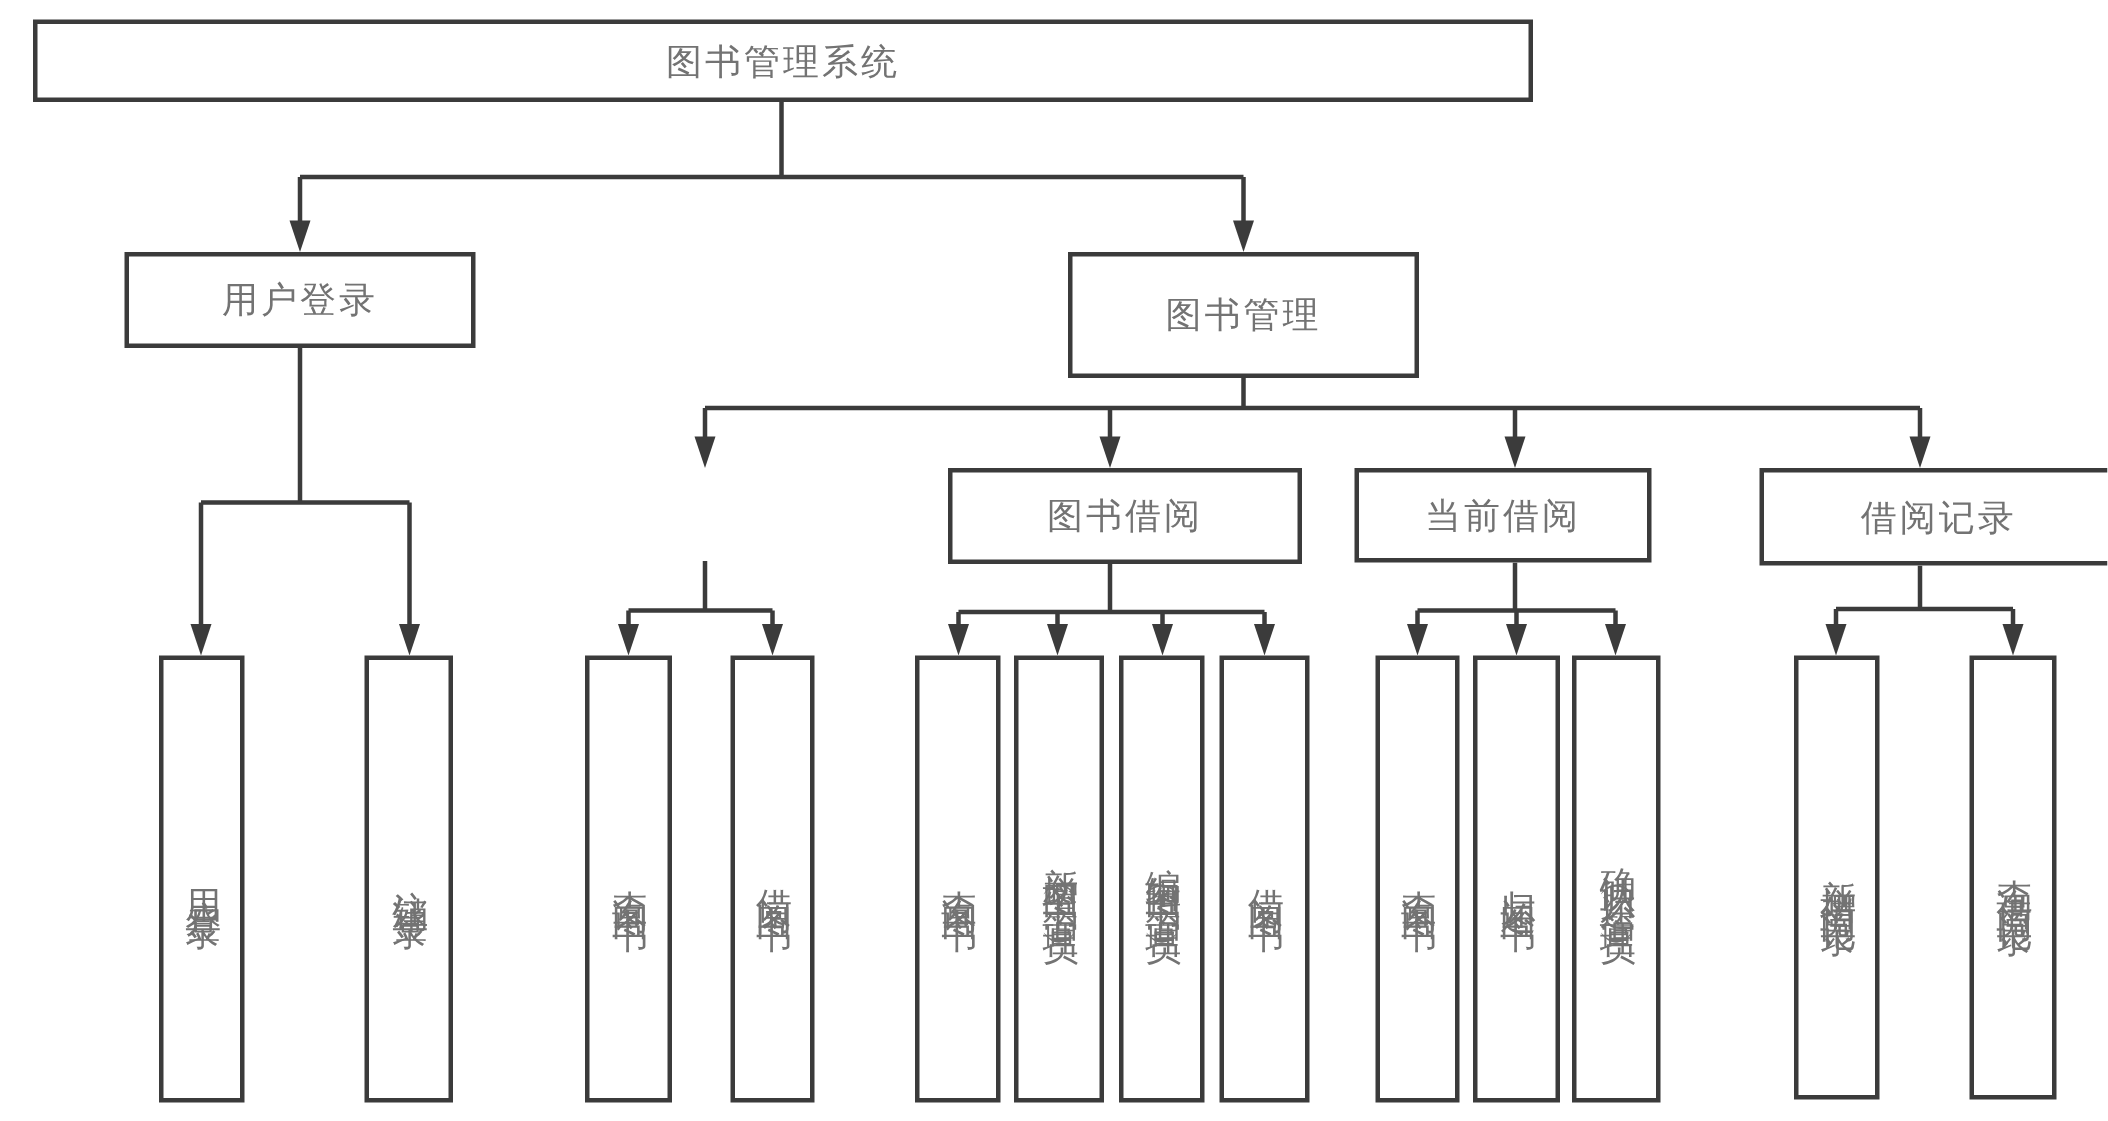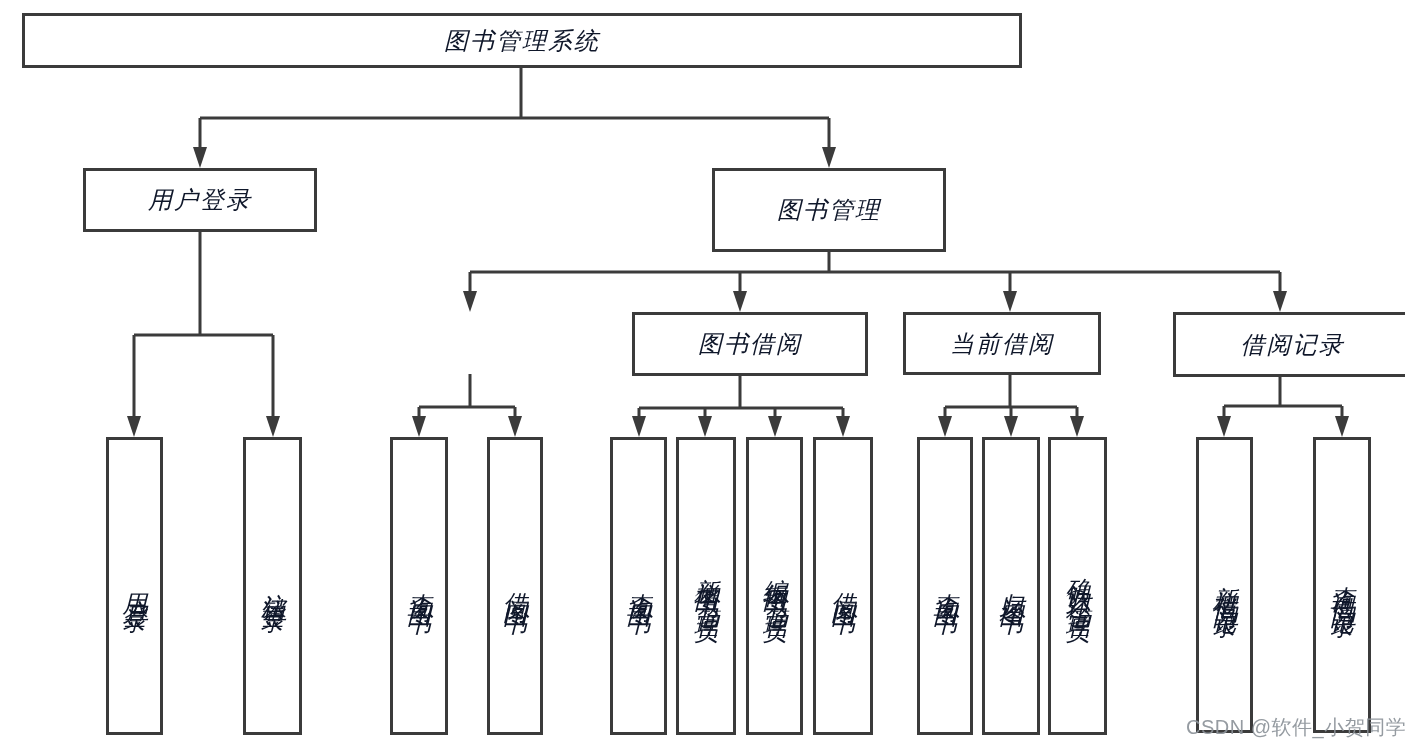--- a/index.html
+++ b/index.html
@@ -8,21 +8,21 @@
     background:#ffffff;
     font-family:"Liberation Sans","DejaVu Sans",sans-serif;
     color:#333333;
   }
   #connectors { position:absolute; left:0; top:0; z-index:1; }
   .node {
     position:absolute; box-sizing:border-box; z-index:2;
     border:3px solid #3b3b3b; background:#ffffff;
     display:flex; align-items:center; justify-content:center;
   }
-  .node .lbl { font-size:24px; letter-spacing:2px; color:#0f172a;font-style:italic; }
+  .node .lbl { font-size:24px; letter-spacing:2px; color:#737373; }
   .node.v .lbl {
     writing-mode:vertical-lr; text-orientation:mixed;
     font-size:24px; letter-spacing:6px; line-height:1;
   }
   .leaf { top:437px; height:298px; }
   #watermark {
     position:absolute; z-index:3; left:1186px; top:714px;
     font-size:20px; letter-spacing:0.5px;
     color:rgba(140,146,153,0.92); white-space:nowrap;
   }
@@ -130,15 +130,14 @@
     <span class="lbl">确认归还（管理员）</span>
   </div>
 
   <div class="node v leaf" style="left:1196px;width:57px;height:296px">
     <span class="lbl">新增借阅记录</span>
   </div>
   <div class="node v leaf" style="left:1313px;width:58px;height:296px">
     <span class="lbl">查询借阅记录</span>
   </div>
 
-  <div id="watermark">CSDN @软件_小贺同学</div>
 
 </div>
 
 </body></html>

